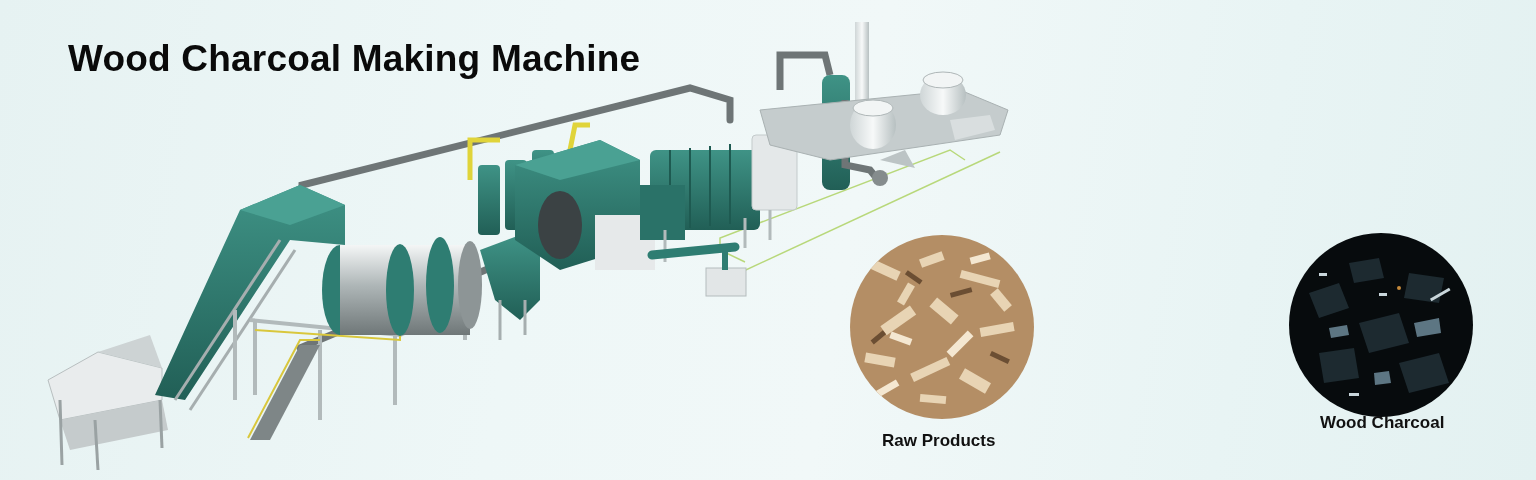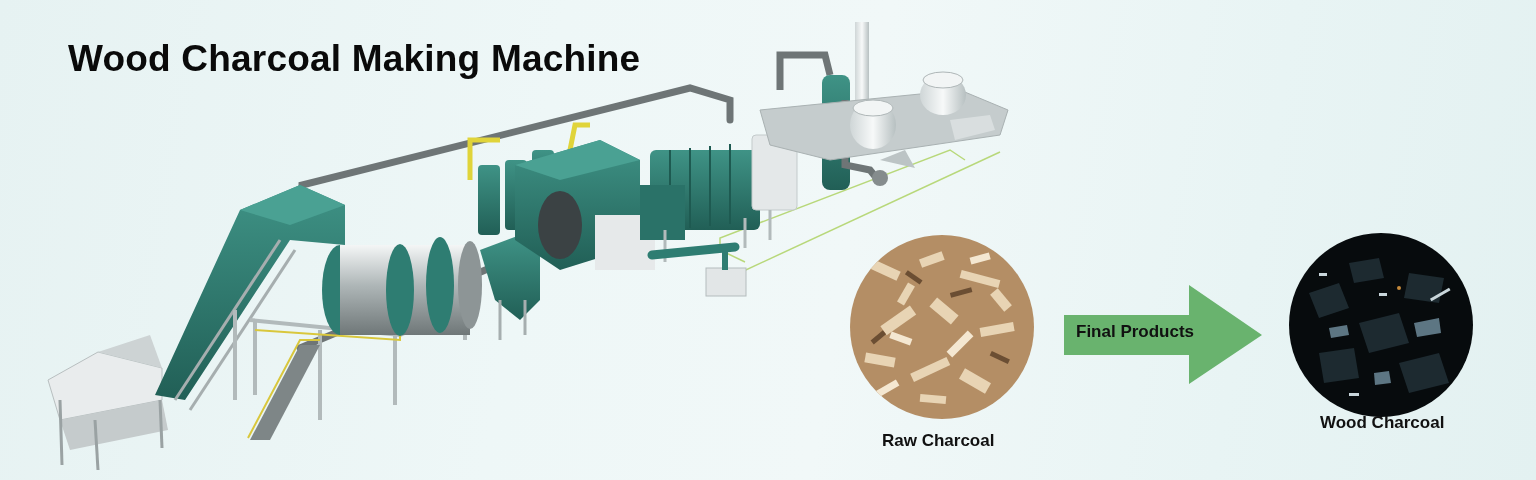--- a/index.html
+++ b/index.html
@@ -201,28 +201,22 @@
         <rect x="25" y="150" width="24" height="7" transform="rotate(-30 37 153)"></rect>
       </g>
       <g fill="#6b4e33">
         <rect x="55" y="40" width="18" height="5" transform="rotate(35 64 42)"></rect>
         <rect x="100" y="55" width="22" height="5" transform="rotate(-15 111 57)"></rect>
         <rect x="140" y="120" width="20" height="5" transform="rotate(25 150 122)"></rect>
         <rect x="20" y="100" width="16" height="5" transform="rotate(-40 28 102)"></rect>
       </g>
     </svg>
   </div>
-  <div class="caption cap-raw">Raw Charcoal</div>
-
-  <div class="arrow">
-    <svg width="200" height="100" viewBox="0 0 200 100">
-      <polygon points="0,30 125,30 125,0 198,50 125,99 125,70 0,70" fill="#69b36e"></polygon>
-    </svg>
-    <div class="arrow-label">Final Products</div>
-  </div>
+  <div class="caption cap-raw">Raw Products</div>
+
 
   <div class="product charcoal">
     <svg viewBox="0 0 184 184">
       <rect width="184" height="184" fill="#070b0d"></rect>
       <g fill="#1d2a30">
         <polygon points="20,60 50,50 60,75 30,85"></polygon>
         <polygon points="70,90 110,80 120,110 80,120"></polygon>
         <polygon points="120,40 155,45 150,70 115,65"></polygon>
         <polygon points="30,120 65,115 70,145 35,150"></polygon>
         <polygon points="110,130 150,120 160,150 120,160"></polygon>

